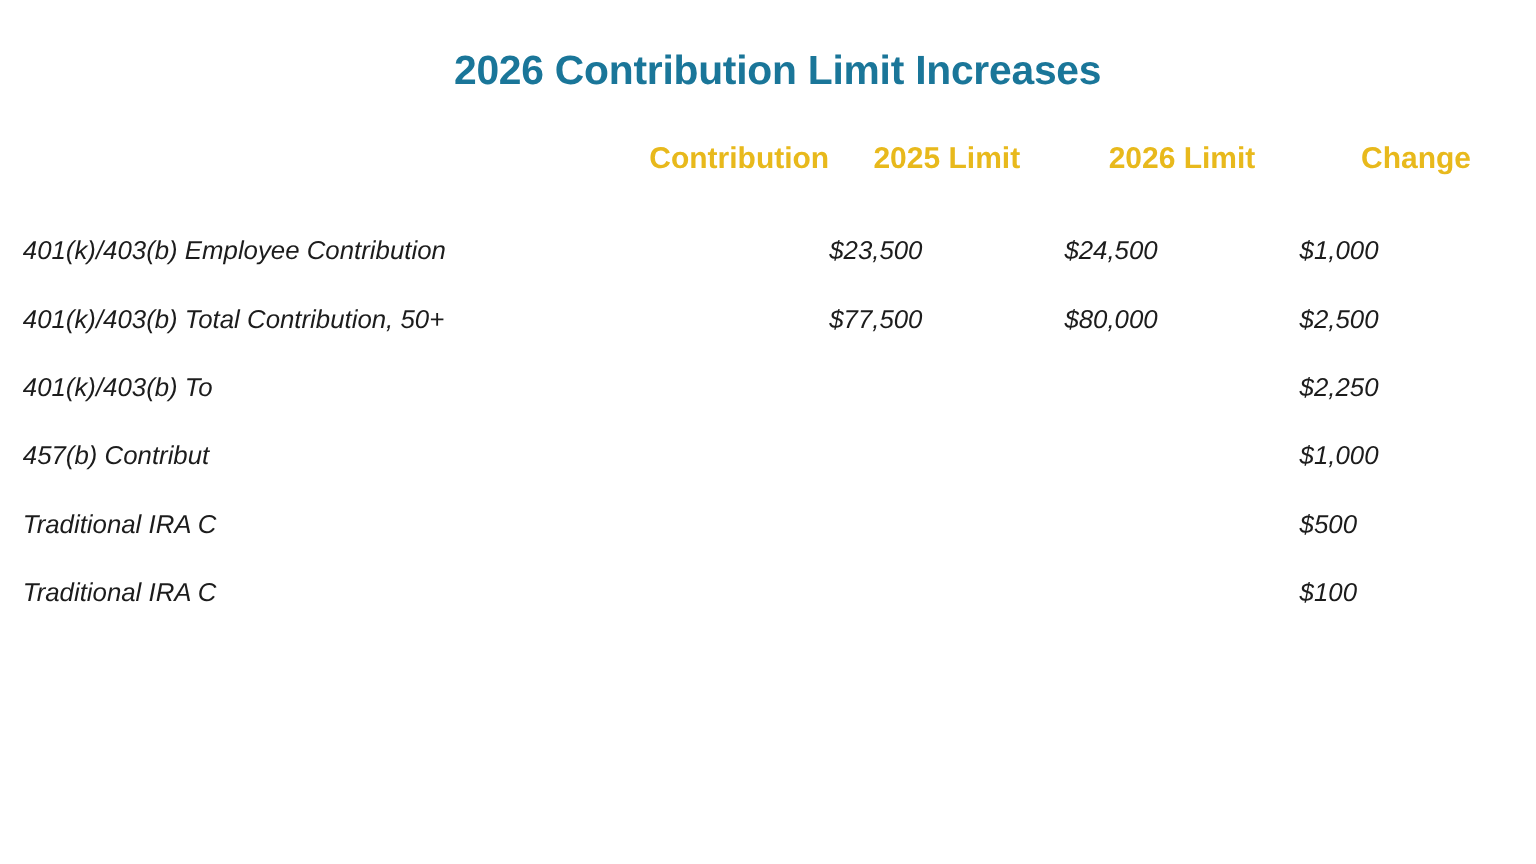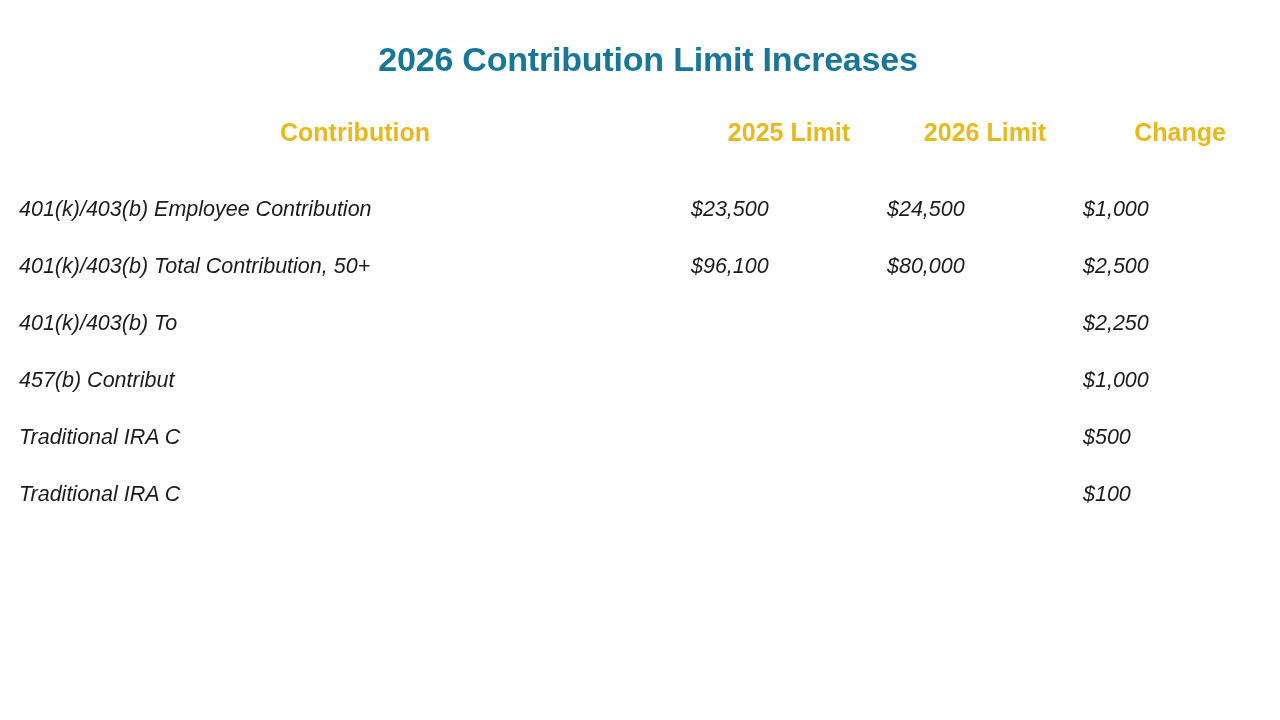--- a/index.html
+++ b/index.html
@@ -77,21 +77,21 @@
 
   .limits-table thead th {
     color: #e8b91c;
     font-family: "Liberation Sans", sans-serif;
     font-weight: bold;
     font-size: 25px;
     padding: 0 0 34px 0;
     white-space: nowrap;
   }
   th.h-name {
-    text-align: center;
+    text-align: right;
     padding-left: 0;
   }
   th.h-num { text-align: center; }
 
   .limits-table tbody td {
     color: #1c1c1c;
     font-family: "Liberation Sans", sans-serif;
     font-weight: normal;
     font-size: 21.5px;
     height: 57px;
@@ -166,21 +166,21 @@
     </thead>
     <tbody>
       <tr>
         <td class="t-name">401(k)/403(b) Employee Contribution</td>
         <td class="t-num">$23,500</td>
         <td class="t-num">$24,500</td>
         <td class="t-num">$1,000</td>
       </tr>
       <tr>
         <td class="t-name">401(k)/403(b) Total Contribution, 50+</td>
-        <td class="t-num">$96,100</td>
+        <td class="t-num">$77,500</td>
         <td class="t-num">$80,000</td>
         <td class="t-num">$2,500</td>
       </tr>
       <tr>
         <td class="t-name">401(k)/403(b) To</td>
         <td class="t-num"></td>
         <td class="t-num"></td>
         <td class="t-num">$2,250</td>
       </tr>
       <tr>

